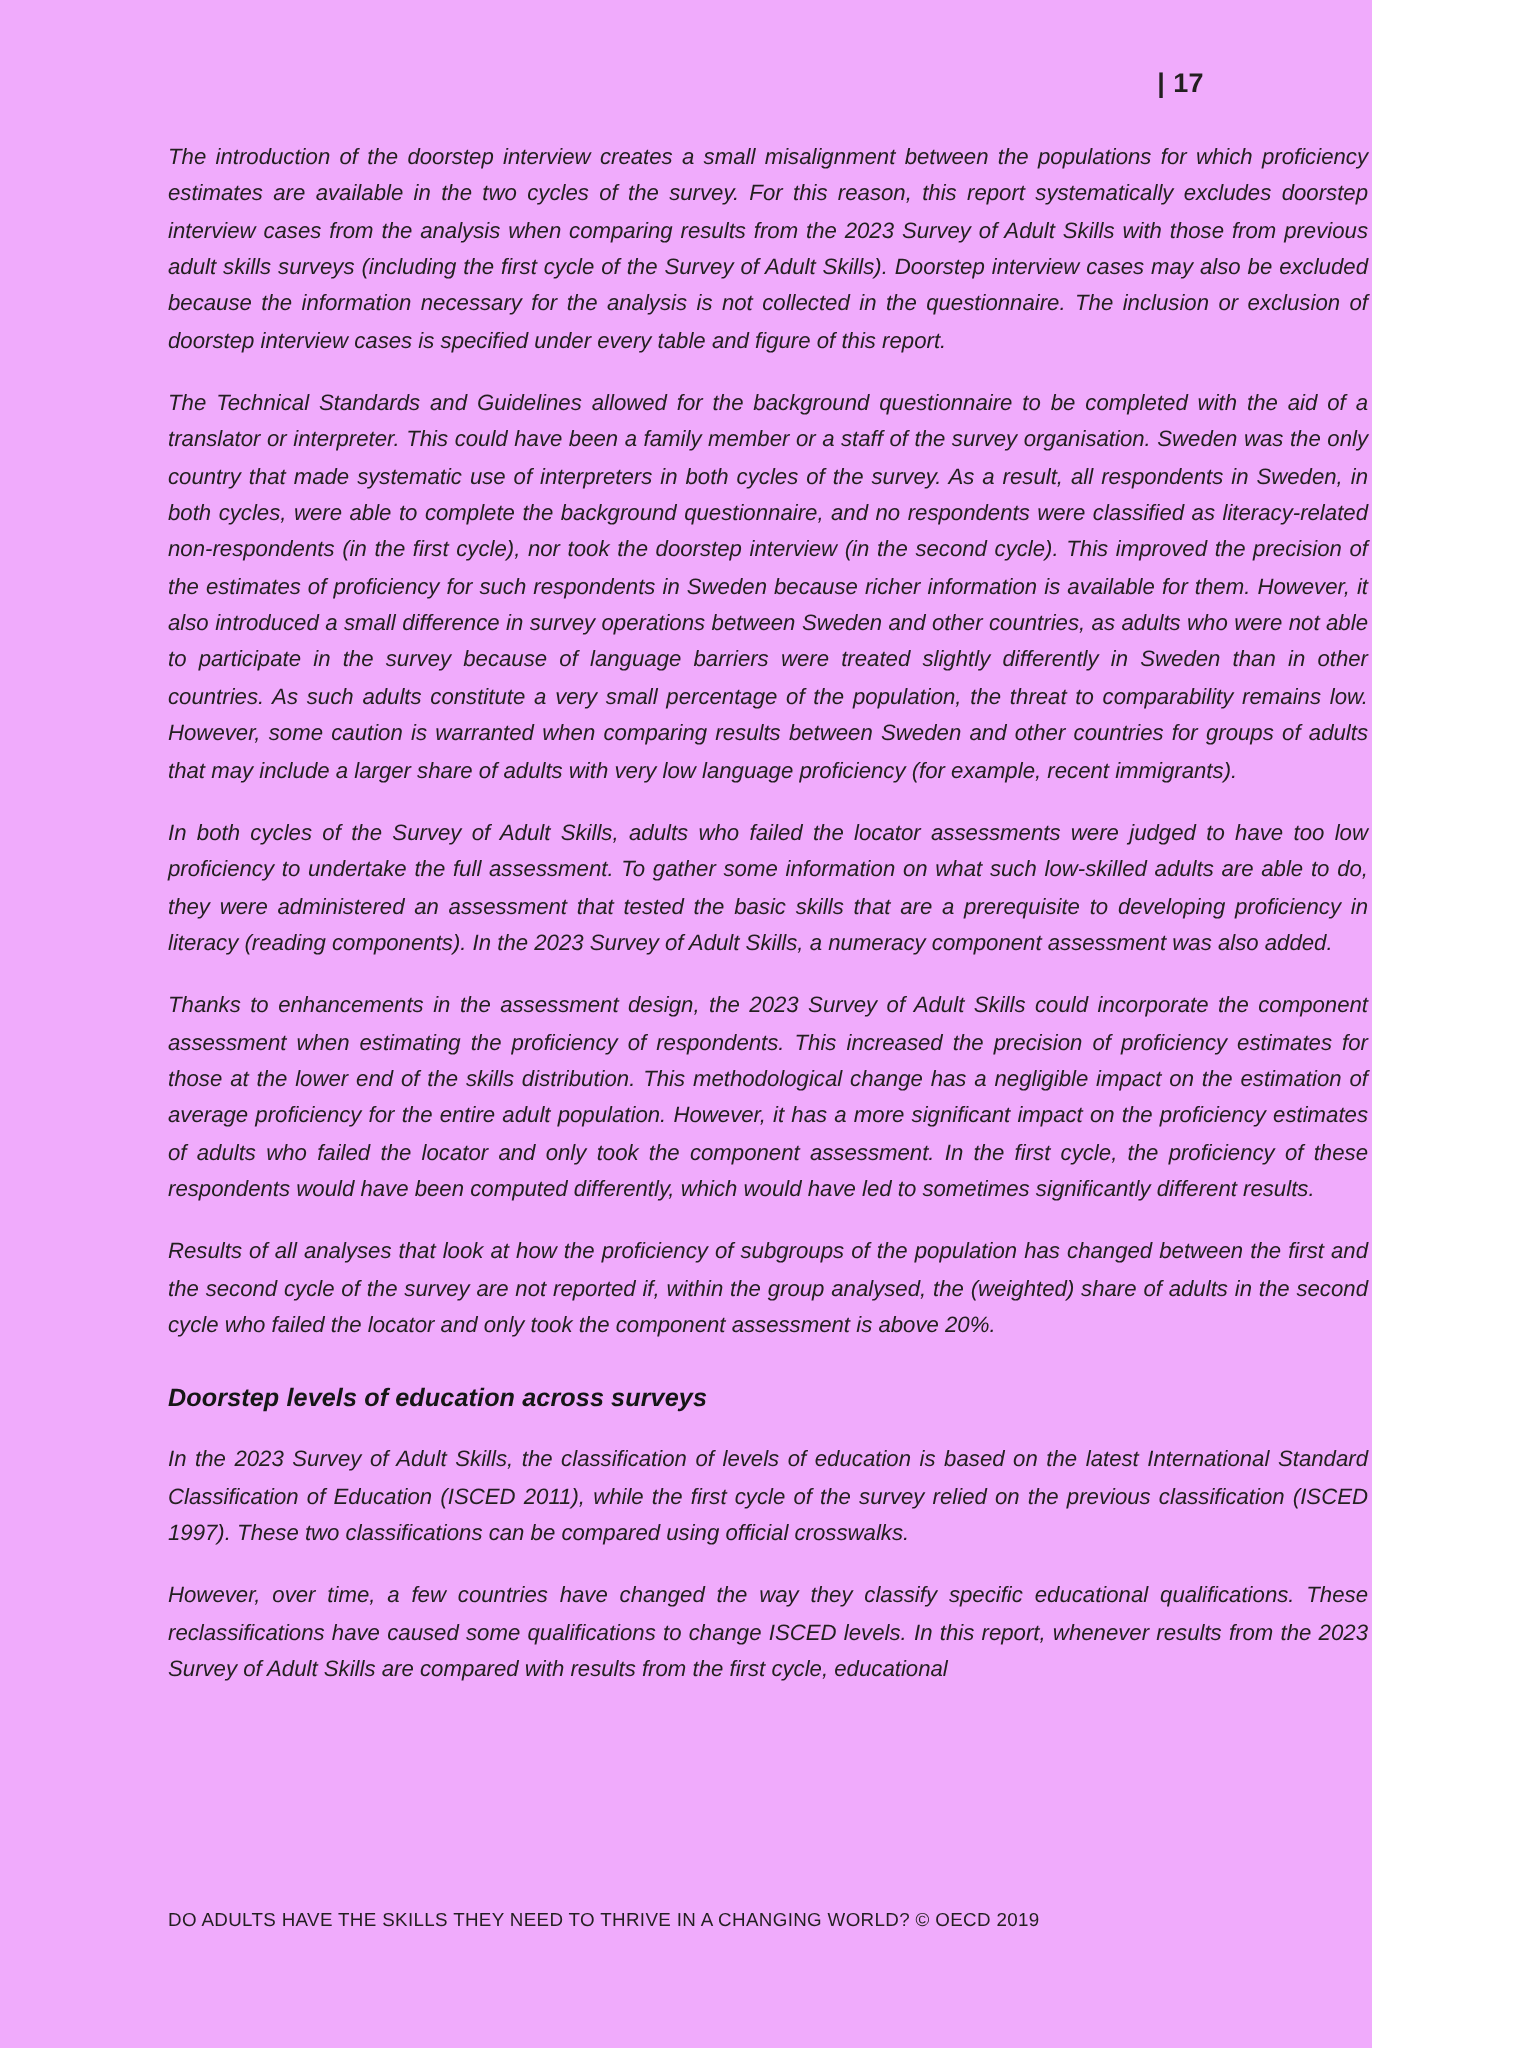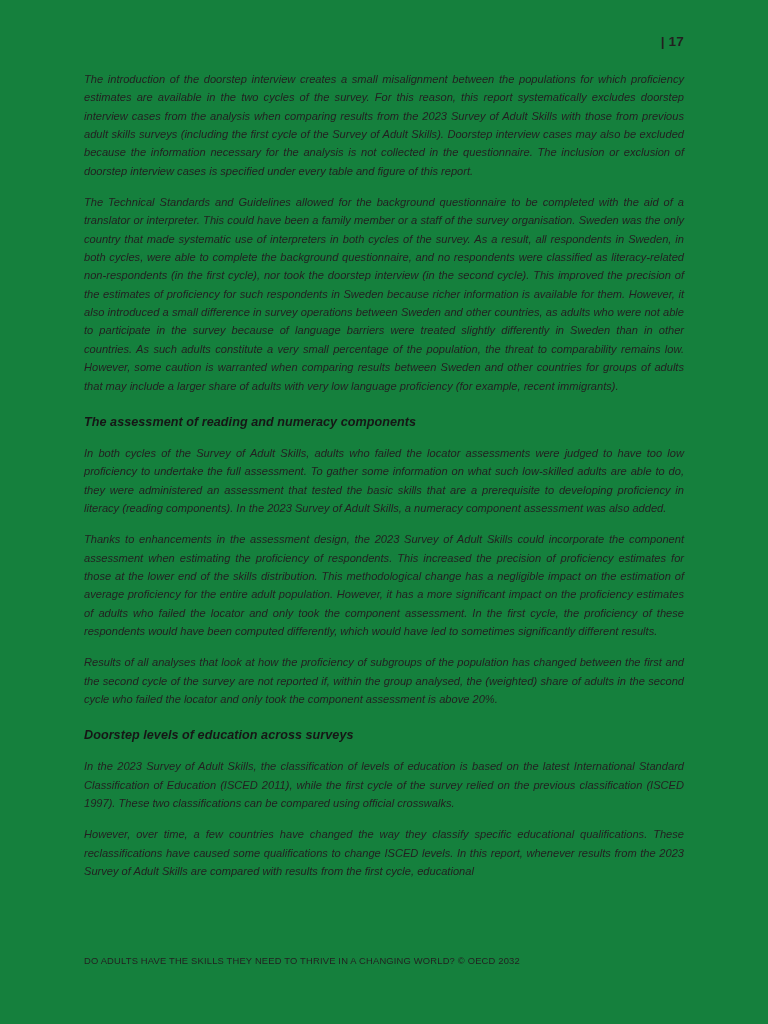--- a/index.html
+++ b/index.html
@@ -9,23 +9,23 @@
   }
   body {
     width: 768px;
     height: 1024px;
     font-family: "Liberation Sans", sans-serif;
     color: #231f20;
     -webkit-font-smoothing: antialiased;
   }
   .page {
     position: relative;
-    width: 768px;
+    width: 686px;
     height: 1024px;
-    background: #15803d;
+    background: #f0abfc;
     box-sizing: border-box;
   }
 
   
   .page-header {
     position: absolute;
     top: 34px;
     left: 84px;
     right: 84px;
     height: 22px;
@@ -98,33 +98,32 @@
   <div class="page-header">
     <span class="folio">| 17</span>
   </div>
 
   <div class="content">
 
     <p class="body-par">The introduction of the doorstep interview creates a small misalignment between the populations for which proficiency estimates are available in the two cycles of the survey. For this reason, this report systematically excludes doorstep interview cases from the analysis when comparing results from the 2023 Survey of Adult Skills with those from previous adult skills surveys (including the first cycle of the Survey of Adult Skills). Doorstep interview cases may also be excluded because the information necessary for the analysis is not collected in the questionnaire. The inclusion or exclusion of doorstep interview cases is specified under every table and figure of this report.</p>
 
     <p class="body-par">The Technical Standards and Guidelines allowed for the background questionnaire to be completed with the aid of a translator or interpreter. This could have been a family member or a staff of the survey organisation. Sweden was the only country that made systematic use of interpreters in both cycles of the survey. As a result, all respondents in Sweden, in both cycles, were able to complete the background questionnaire, and no respondents were classified as literacy-related non-respondents (in the first cycle), nor took the doorstep interview (in the second cycle). This improved the precision of the estimates of proficiency for such respondents in Sweden because richer information is available for them. However, it also introduced a small difference in survey operations between Sweden and other countries, as adults who were not able to participate in the survey because of language barriers were treated slightly differently in Sweden than in other countries. As such adults constitute a very small percentage of the population, the threat to comparability remains low. However, some caution is warranted when comparing results between Sweden and other countries for groups of adults that may include a larger share of adults with very low language proficiency (for example, recent immigrants).</p>
 
-    <h2 class="section-heading">The assessment of reading and numeracy components</h2>
 
     <p class="body-par">In both cycles of the Survey of Adult Skills, adults who failed the locator assessments were judged to have too low proficiency to undertake the full assessment. To gather some information on what such low-skilled adults are able to do, they were administered an assessment that tested the basic skills that are a prerequisite to developing proficiency in literacy (reading components). In the 2023 Survey of Adult Skills, a numeracy component assessment was also added.</p>
 
     <p class="body-par">Thanks to enhancements in the assessment design, the 2023 Survey of Adult Skills could incorporate the component assessment when estimating the proficiency of respondents. This increased the precision of proficiency estimates for those at the lower end of the skills distribution. This methodological change has a negligible impact on the estimation of average proficiency for the entire adult population. However, it has a more significant impact on the proficiency estimates of adults who failed the locator and only took the component assessment. In the first cycle, the proficiency of these respondents would have been computed differently, which would have led to sometimes significantly different results.</p>
 
     <p class="body-par">Results of all analyses that look at how the proficiency of subgroups of the population has changed between the first and the second cycle of the survey are not reported if, within the group analysed, the (weighted) share of adults in the second cycle who failed the locator and only took the component assessment is above 20%.</p>
 
     <h2 class="section-heading">Doorstep levels of education across surveys</h2>
 
     <p class="body-par">In the 2023 Survey of Adult Skills, the classification of levels of education is based on the latest International Standard Classification of Education (ISCED 2011), while the first cycle of the survey relied on the previous classification (ISCED 1997). These two classifications can be compared using official crosswalks.</p>
 
     <p class="body-par">However, over time, a few countries have changed the way they classify specific educational qualifications. These reclassifications have caused some qualifications to change ISCED levels. In this report, whenever results from the 2023 Survey of Adult Skills are compared with results from the first cycle, educational</p>
 
   </div>
 
   <div class="page-footer">
-    <span class="footer-text">DO ADULTS HAVE THE SKILLS THEY NEED TO THRIVE IN A CHANGING WORLD? © OECD 2032</span>
+    <span class="footer-text">DO ADULTS HAVE THE SKILLS THEY NEED TO THRIVE IN A CHANGING WORLD? © OECD 2019</span>
   </div>
 
 </div>
 
 </body></html>

